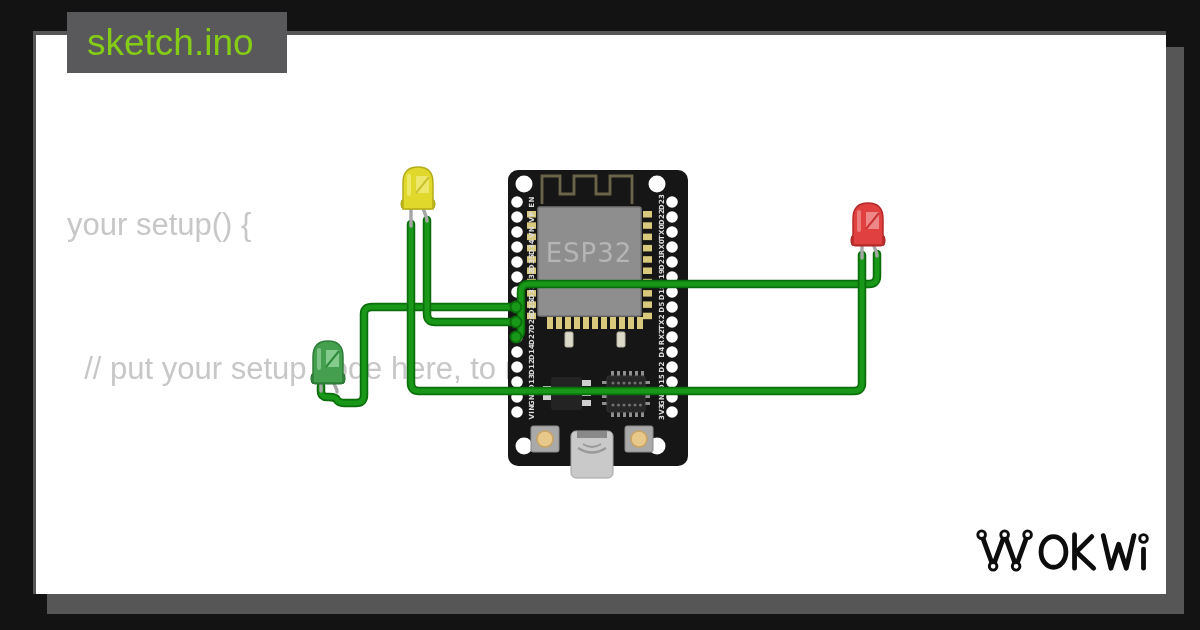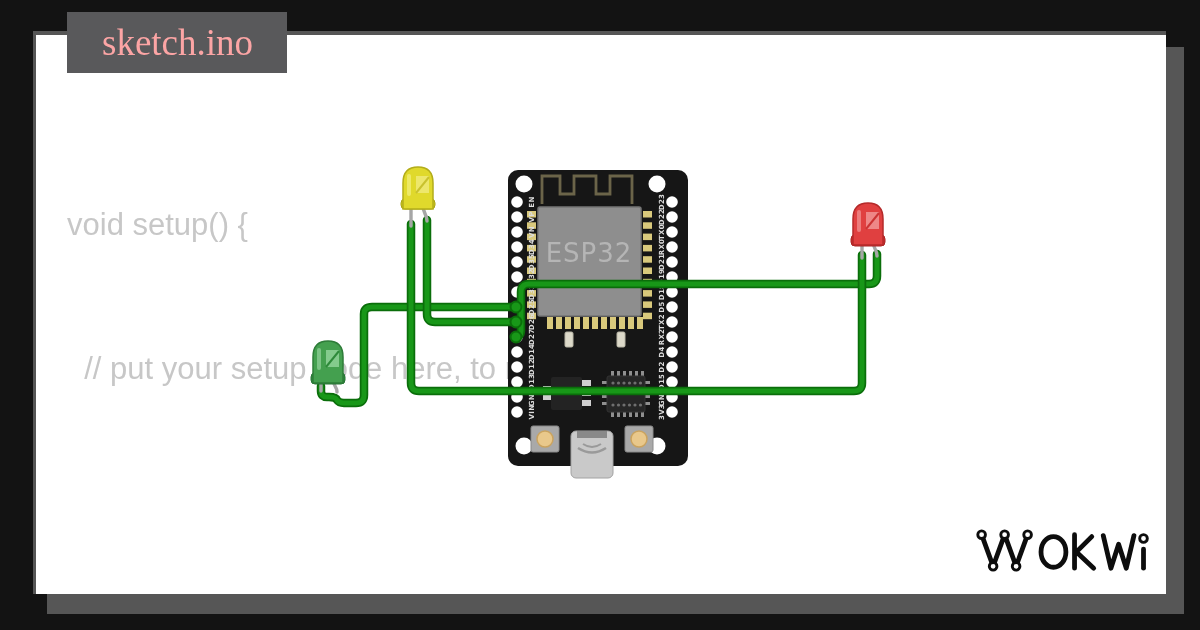--- a/index.html
+++ b/index.html
@@ -4,21 +4,21 @@
 <style>
   html,body{margin:0;padding:0;width:1200px;height:630px;background:#131313;overflow:hidden;
             font-family:"Liberation Sans", sans-serif;}
   .stage{position:absolute;inset:0;width:1200px;height:630px;}
   
   .shadow-rect{position:absolute;left:47px;top:47px;width:1137px;height:567px;background:#565656;}
   .panel{position:absolute;left:33px;top:31px;width:1130px;height:559px;background:#ffffff;
          border-top:4px solid #565656;border-left:3px solid #565656;overflow:hidden;}
   
   .tab{position:absolute;left:67px;top:12px;width:220px;height:61px;background:#59595b;z-index:30;}
-  .tab span{display:block;color:#fca5a5;font-size:37px;line-height:61px;padding-left:35px;font-family:Liberation Serif, serif;}
+  .tab span{display:block;color:#84cc16;font-size:37px;line-height:61px;padding-left:20px;}
   
   .code{position:absolute;left:31px;top:70px;color:#c7c7c7;font-size:31px;line-height:48px;
         white-space:pre;letter-spacing:0;}
   .code div{height:48px;}
   
   .circuit{position:absolute;inset:0;z-index:20;}
   .pin-label{font-family:"DejaVu Sans", sans-serif;font-size:7px;font-weight:700;fill:#dddddd;
              text-anchor:middle;dominant-baseline:central;letter-spacing:.3px;}
   .chip-label{font-family:"DejaVu Sans", sans-serif;font-size:26px;fill:#b5b5b5;letter-spacing:1px;
               text-anchor:middle;}
@@ -33,21 +33,21 @@
 </style>
 </head>
 <body>
 
 <div class="stage">
 
   <div class="shadow-rect"></div>
 
   <div class="panel">
     <div class="code">
-      <div>void setup() {</div>
+      <div>your setup() {</div>
       <div>  // put your setup code here, to run once:</div>
       
       
       
       
       
       
       
       
     </div>

